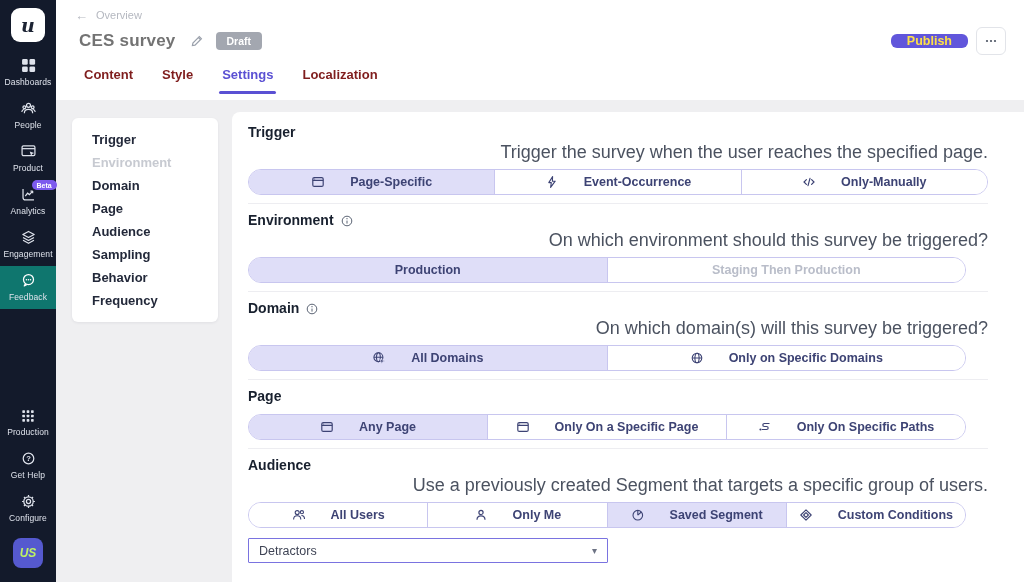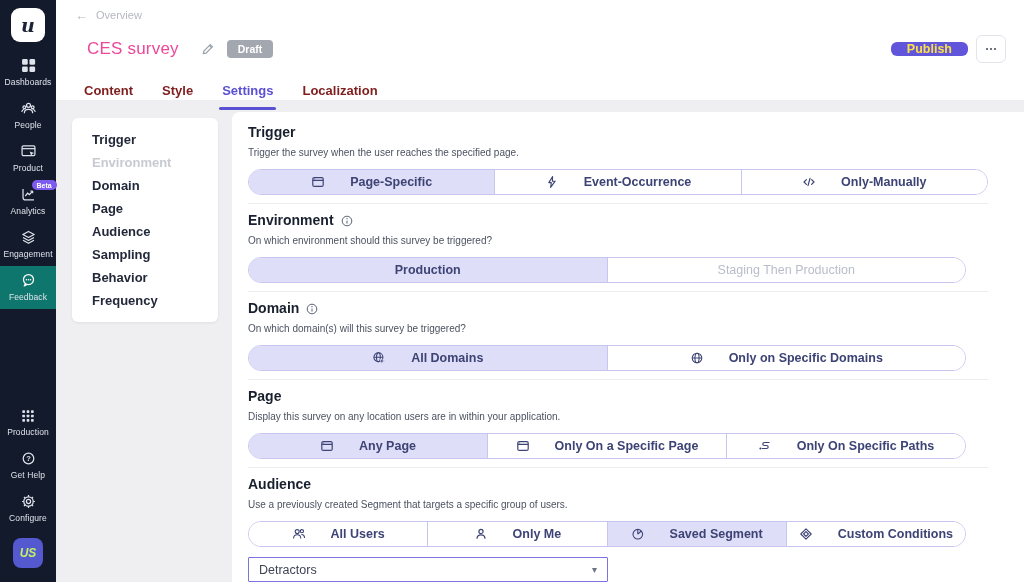--- a/index.html
+++ b/index.html
@@ -44,21 +44,21 @@
   
   .main { flex:1; display:flex; flex-direction:column; min-width:0; }
 
   .topbar { background:#fff; height:100px; padding:9px 18px 0 19px; flex-shrink:0; }
   .breadcrumb {
     display:flex; align-items:center; gap:8px; color:#b5b8c0;
     font-size:11px; cursor:pointer; width:max-content;
   }
   .breadcrumb .arrow { font-size:13px; line-height:11px; }
   .title-row { display:flex; align-items:center; margin-top:6px; }
-  .page-title { font-size:17px; margin:12px; color:#ec4899; font-weight:400; letter-spacing:0.2px; }
+  .page-title { font-size:17px; margin:4px; color:#737373; font-weight:700; letter-spacing:0.2px; }
   .edit-icon { margin-left:10px; display:flex; cursor:pointer; }
   .status-badge {
     margin-left:12px; background:#a3a7b0; color:#fff; font-size:10.5px;
     font-weight:700; padding:3px 11px; border-radius:4px;
   }
   .spacer { flex:1; }
   .publish {
     background:#6156db; color:#fde047; border:none; border-radius:6px;
     font-family:inherit; font-size:12.5px; font-weight:700;
     padding:0 16px; cursor:pointer;
@@ -90,34 +90,34 @@
   }
   .menu-item { padding:4px 20px; font-size:13px; font-weight:600; color:#23293a; cursor:pointer; line-height:15px; }
   .menu-item.muted { color:#c7cad1; }
 
   .panel {
     flex:1; background:#fff; border-radius:8px 0 0 0; margin-top:-6px;
     padding:12px 36px 14px 16px; overflow:hidden;
   }
   .sec-title { font-size:14px; font-weight:700; color:#18202e; display:flex; align-items:center; gap:7px; line-height:17px; }
   .info-ic { display:flex; cursor:pointer; }
-  .sec-desc { font-size:10px; color:#4b5260; margin-top:4px; line-height:15px; }
+  .sec-desc { font-size:18px; color:#4b5260; margin-top:4px; line-height:15px;text-align:right; }
   .segmented {
     display:flex; height:26px; border:1px solid #c8c6ef; border-radius:14px;
     background:#fff; margin-top:9px; overflow:hidden;
   }
   .seg {
     flex:1; display:flex; align-items:center; justify-content:center; gap:25px;
     background:#fff; border:none; border-right:1px solid #c8c6ef;
     font-family:inherit; font-size:12.5px; font-weight:600; color:#3d4374;
     cursor:pointer; padding:0; line-height:1;
   }
   .seg:last-child { border-right:none; }
   .seg.selected { background:#dfdef8; }
-  .seg.disabled { color:#b9bdc9; font-weight:400; cursor:default;text-align:center; }
+  .seg.disabled { color:#b9bdc9; font-weight:700; cursor:default;text-align:center; }
   .w740 { width:740px; } .w718 { width:718px; }
   .divider { height:1px; background:#ededf1; margin:8px 0; width:740px; }
   .select {
     width:360px; height:25px; margin-top:10px; border:1.5px solid #7a73e0;
     border-radius:1px; display:flex; align-items:center; justify-content:space-between;
     padding:0 10px; font-size:12.5px; color:#3f4455; cursor:pointer; background:#fff;
   }
   .caret { color:#6d7384; font-size:10px; }
 </style>
 </head>
@@ -374,21 +374,20 @@
                   <path d="M2.2 7h9.6"></path>
                 </svg>
               <span>Only on Specific Domains</span>
             </button>
           </div>
         </div>
         <div class="divider"></div>
 
         <div class="section">
           <div class="sec-title">Page</div>
-          <div class="sec-desc">Display this survey on any location users are in within your application.</div>
           <div class="segmented w718">
             <button class="seg selected">
               <svg width="14" height="14" viewBox="0 0 14 14" fill="none" stroke="#3d4374" stroke-width="1.2">
                   <rect x="1.8" y="2.6" width="10.4" height="8.8" rx="1.5"></rect>
                   <path d="M1.8 5.4h10.4"></path>
                   <circle cx="3.7" cy="4" r="0.5" fill="#3d4374" stroke="none"></circle>
                 </svg>
               <span>Any Page</span>
             </button>
             <button class="seg">

